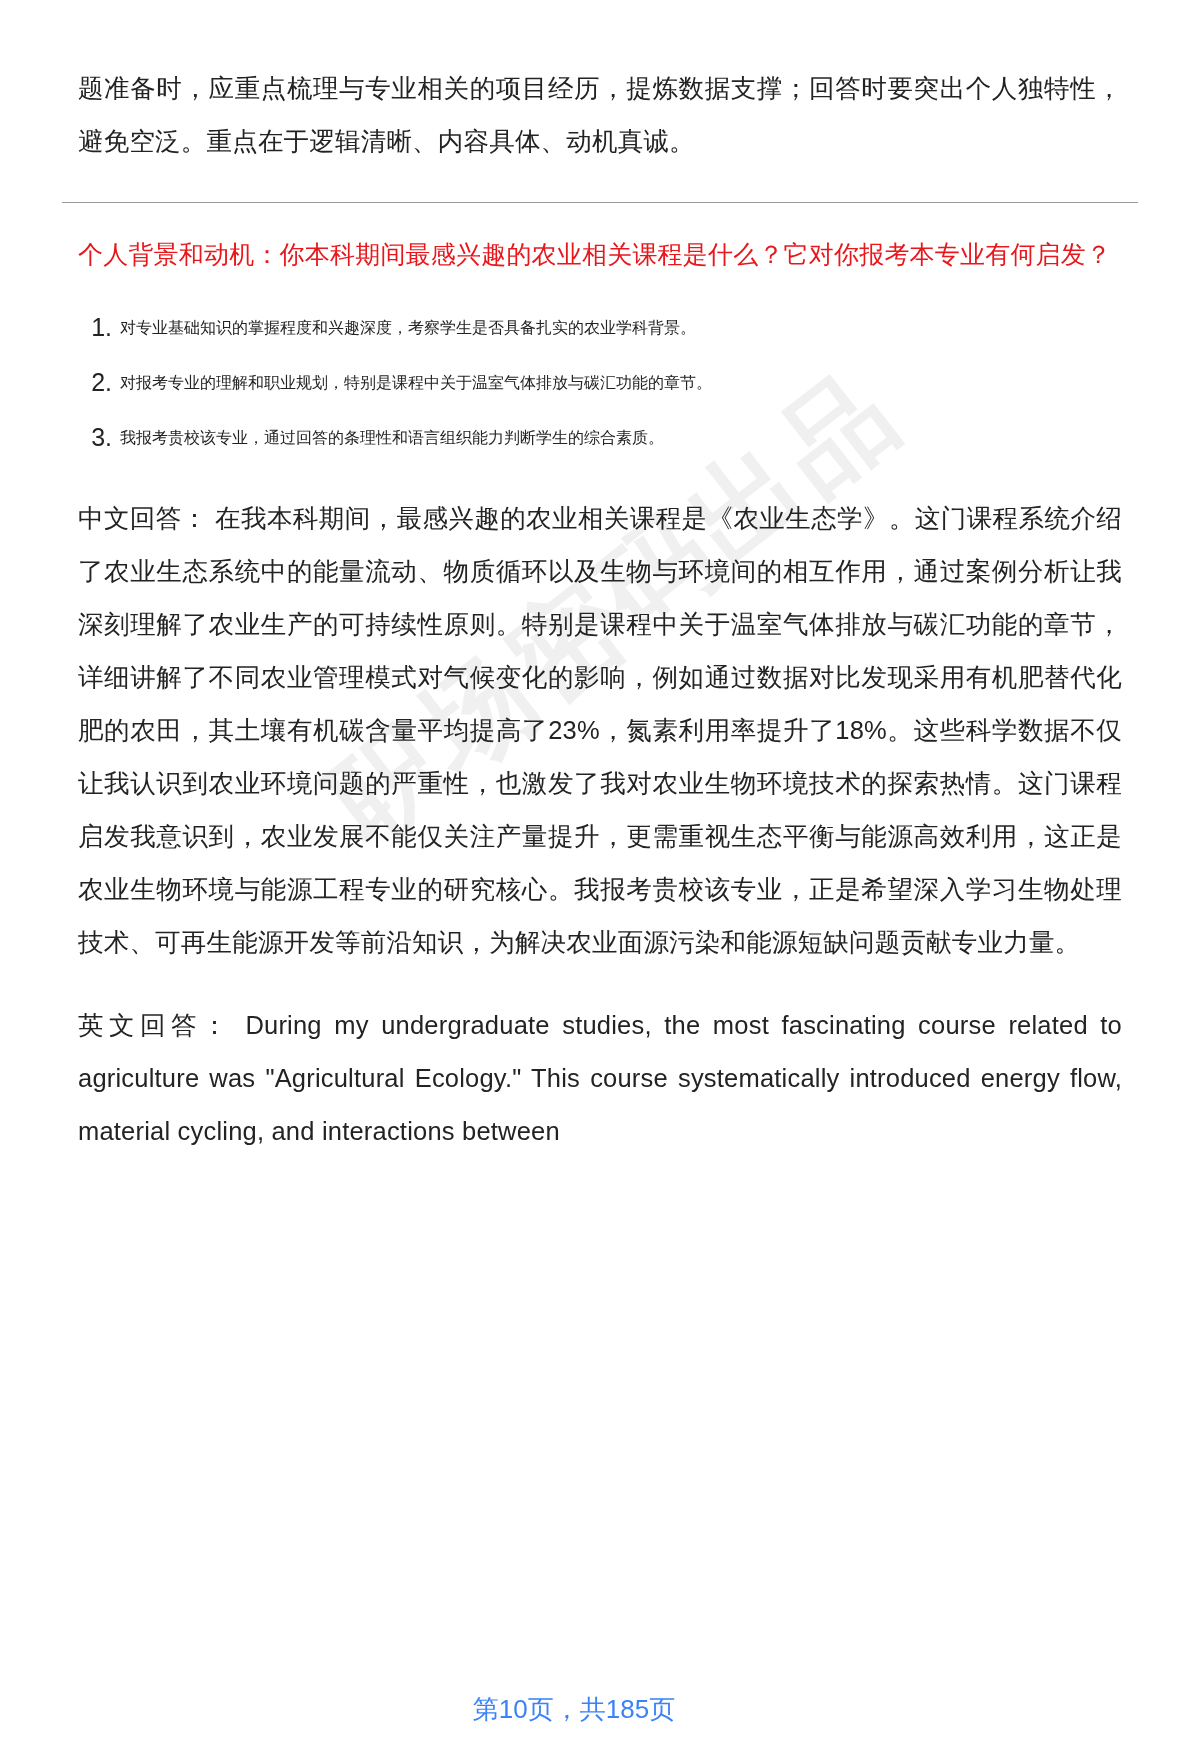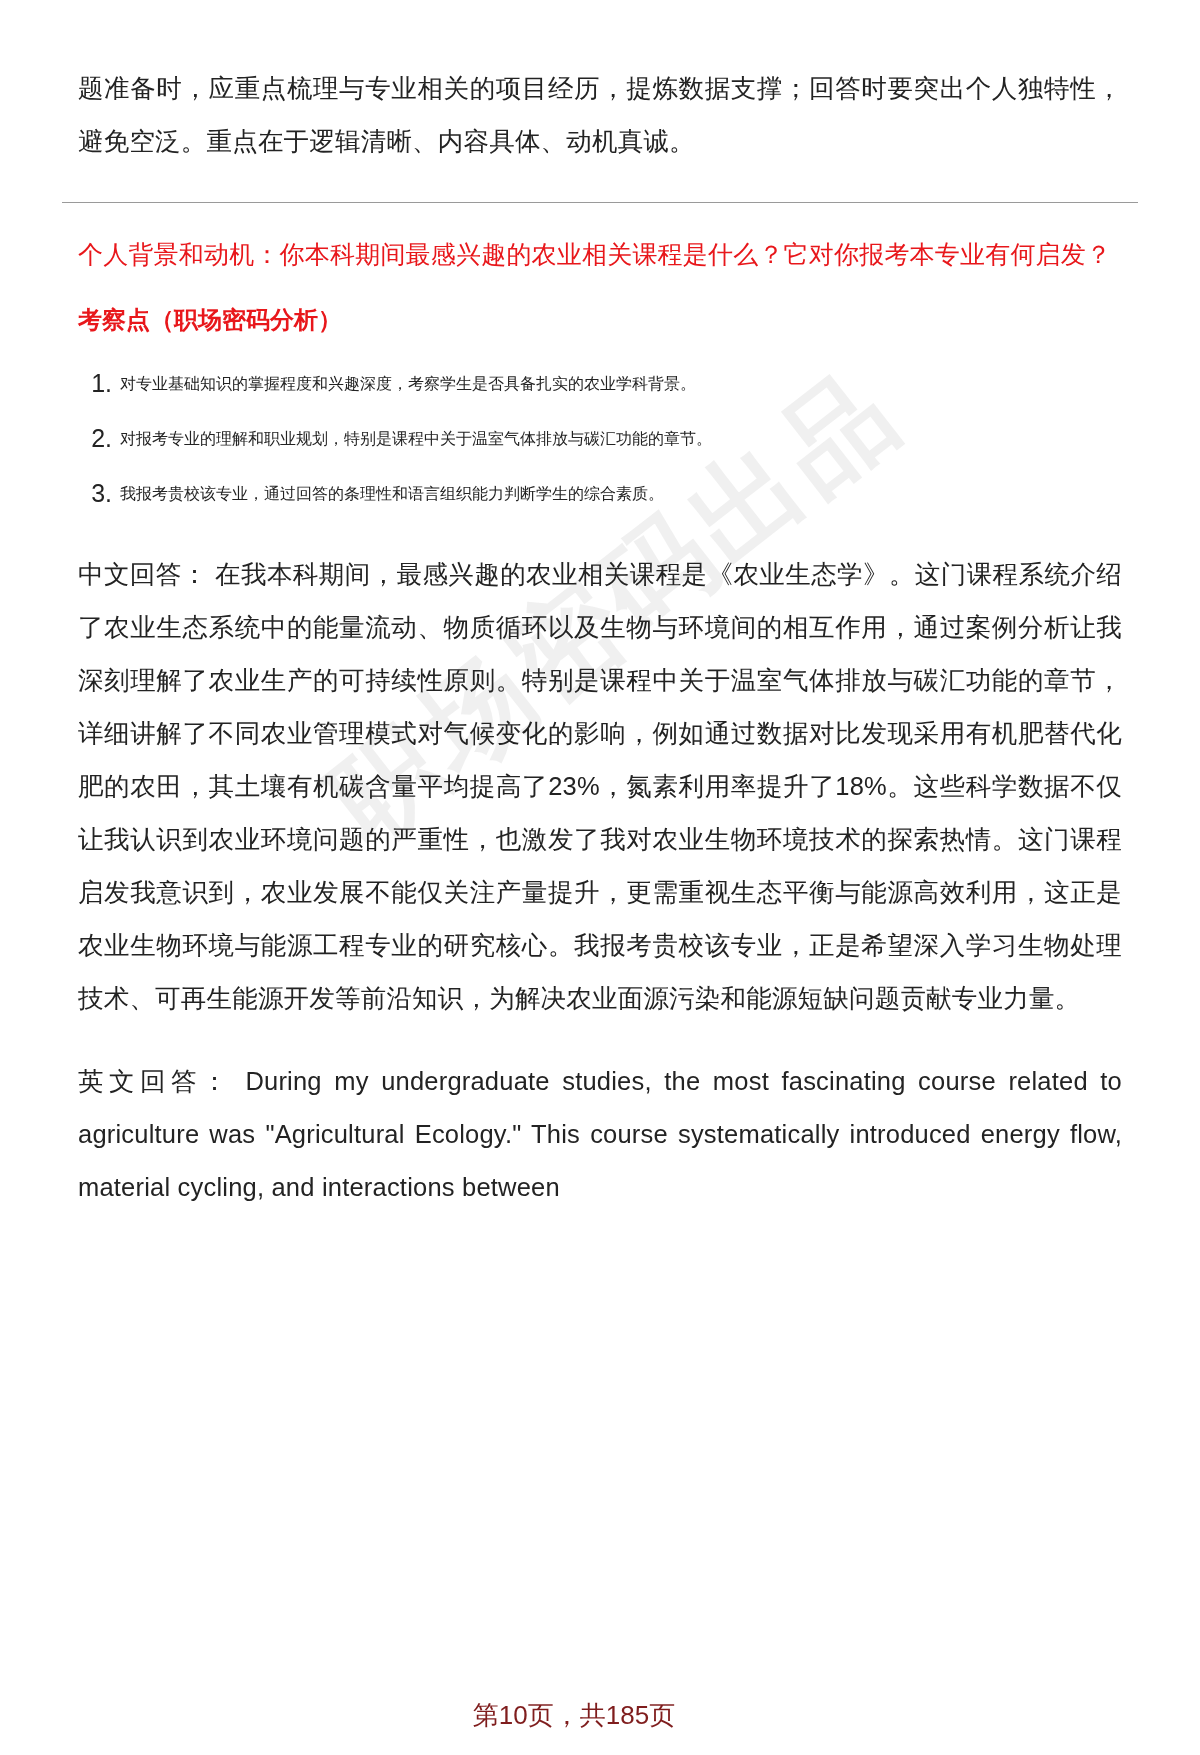--- a/index.html
+++ b/index.html
@@ -109,25 +109,25 @@
   .answer-block {
     margin-bottom: 30px;
   }
   .en .body-en {
     font-size: 25.5px;
     line-height: 53px;
   }
   .footer {
     position: absolute;
     left: 0;
-    bottom: 22px;
+    bottom: 28px;
     width: 1148px;
     text-align: center;
     font-size: 26px;
-    color: #7f1d1d;
+    color: #3b82f6;
     z-index: 20;
     font-family: "Liberation Sans", sans-serif;
   }
 </style>
 </head>
 <body>
 
 <div class="page">
 
   <div class="watermark">
@@ -135,21 +135,20 @@
   </div>
 
   <div class="content">
 
     <p class="para continued">题准备时，应重点梳理与专业相关的项目经历，提炼数据支撑；回答时要突出个人独特性，避免空泛。重点在于逻辑清晰、内容具体、动机真诚。</p>
 
     <hr class="divider">
 
     <p class="qheading">个人背景和动机：你本科期间最感兴趣的农业相关课程是什么？它对你报考本专业有何启发？</p>
 
-    <p class="subheading">考察点（职场密码分析）</p>
 
     <ol class="points">
       <li>对专业基础知识的掌握程度和兴趣深度，考察学生是否具备扎实的农业学科背景。</li>
       <li>对报考专业的理解和职业规划，特别是课程中关于温室气体排放与碳汇功能的章节。</li>
       <li>我报考贵校该专业，通过回答的条理性和语言组织能力判断学生的综合素质。</li>
     </ol>
 
     <p class="para answer-block"><span>中文回答：</span><span> 在我本科期间，最感兴趣的农业相关课程是《农业生态学》。这门课程系统介绍了农业生态系统中的能量流动、物质循环以及生物与环境间的相互作用，通过案例分析让我深刻理解了农业生产的可持续性原则。特别是课程中关于温室气体排放与碳汇功能的章节，详细讲解了不同农业管理模式对气候变化的影响，例如通过数据对比发现采用有机肥替代化肥的农田，其土壤有机碳含量平均提高了23%，氮素利用率提升了18%。这些科学数据不仅让我认识到农业环境问题的严重性，也激发了我对农业生物环境技术的探索热情。这门课程启发我意识到，农业发展不能仅关注产量提升，更需重视生态平衡与能源高效利用，这正是农业生物环境与能源工程专业的研究核心。我报考贵校该专业，正是希望深入学习生物处理技术、可再生能源开发等前沿知识，为解决农业面源污染和能源短缺问题贡献专业力量。</span></p>
 
     <p class="para en"><span>英文回答：</span><span class="body-en"> During my undergraduate studies, the most fascinating course related to agriculture was "Agricultural Ecology." This course systematically introduced energy flow, material cycling, and interactions between</span></p>

